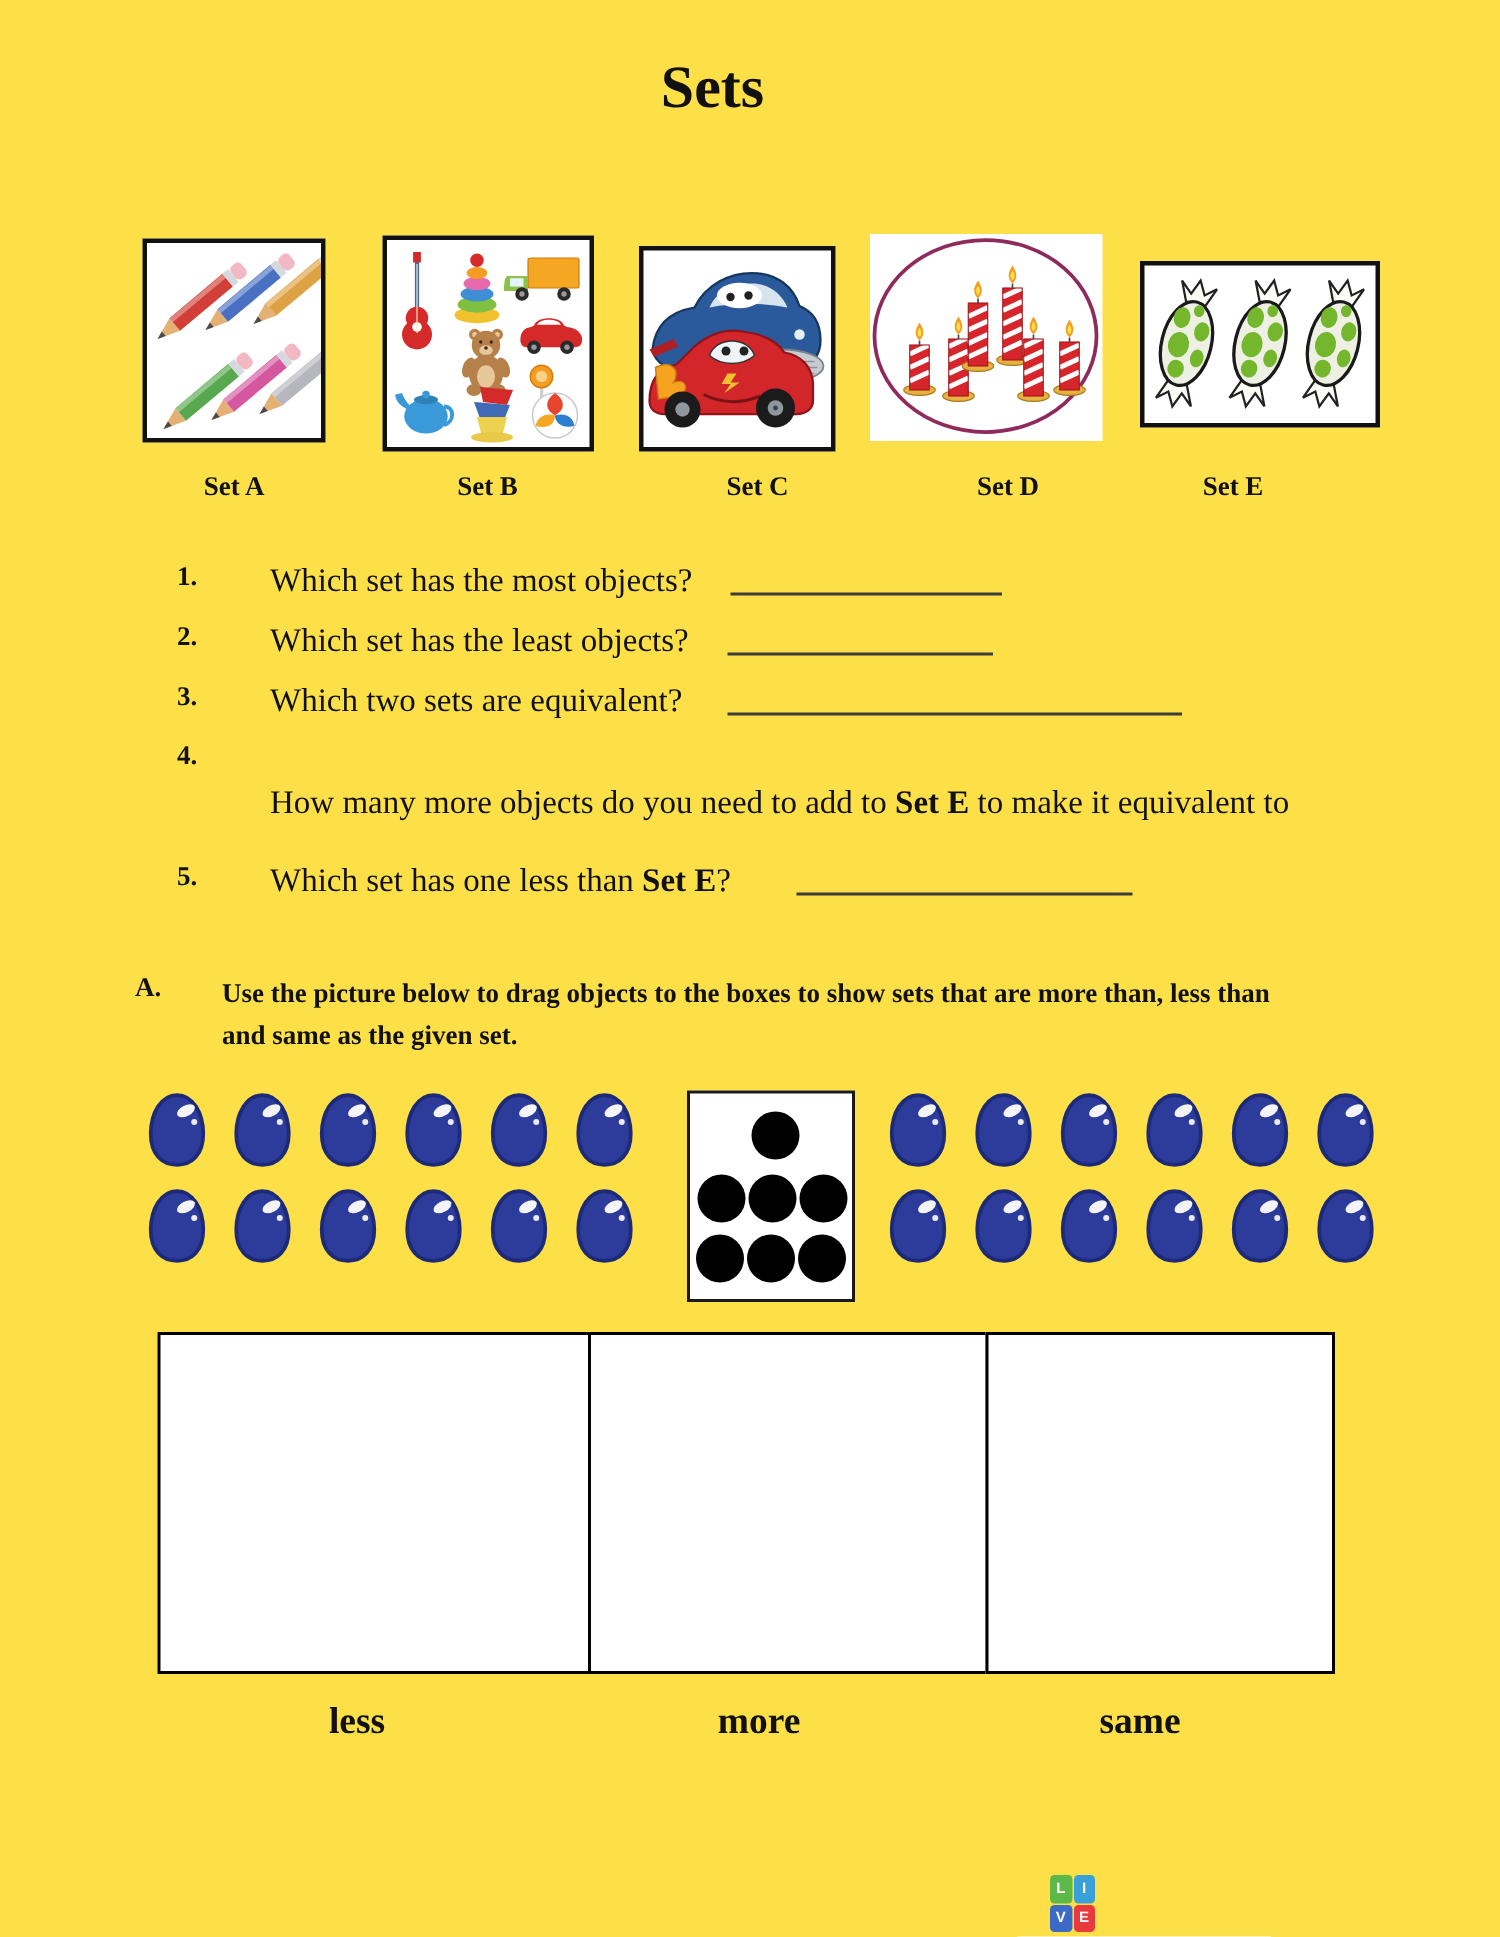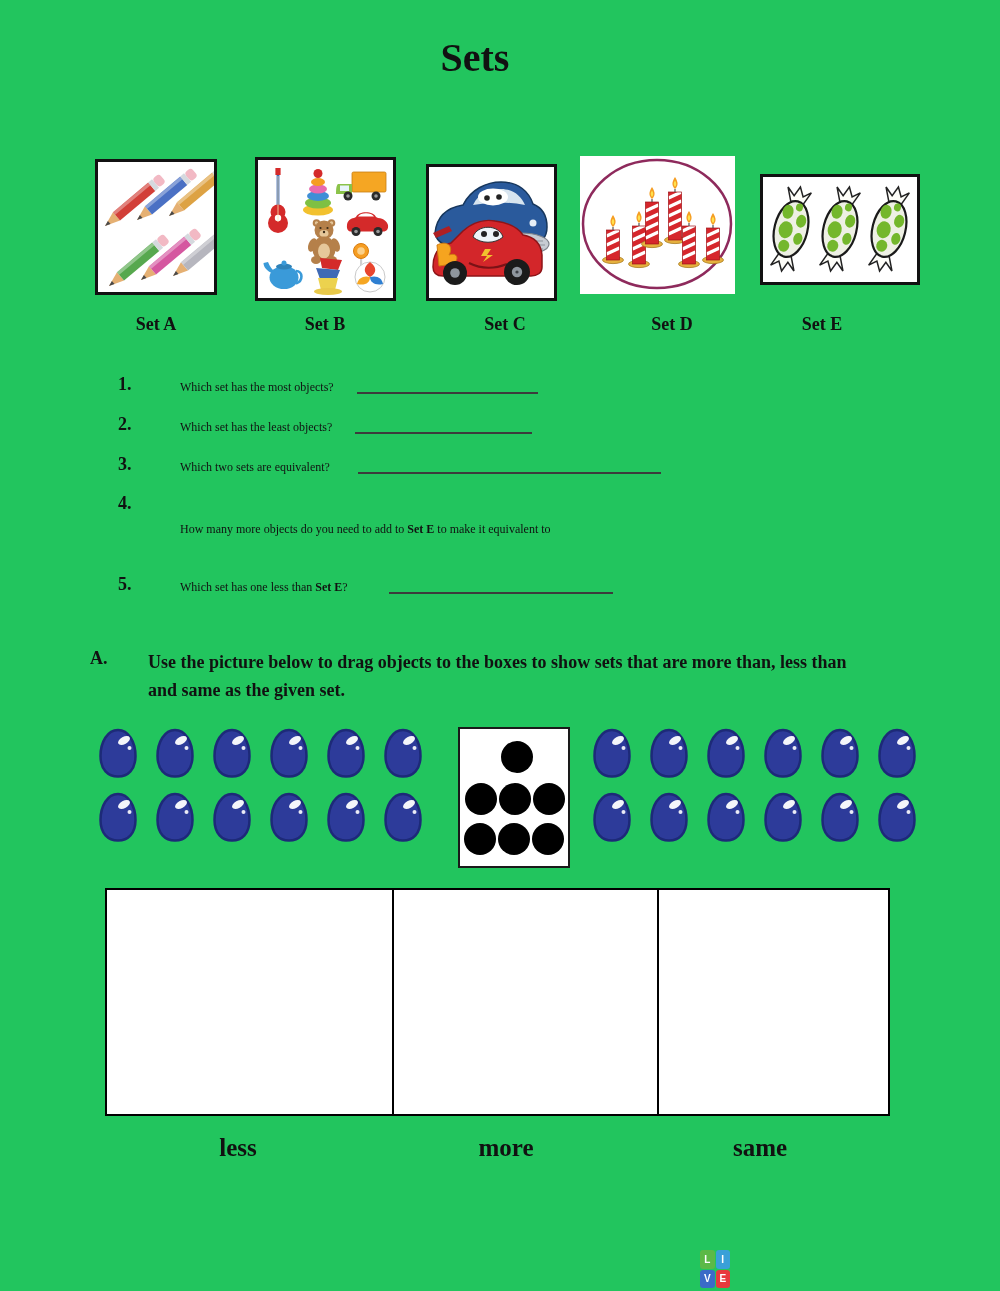--- a/index.html
+++ b/index.html
@@ -1,27 +1,27 @@
 <!DOCTYPE html>
 <html><head>
 <meta charset="utf-8">
 <style>
   html,body{margin:0;padding:0;background:#fff;}
-  .page{position:relative;width:1000px;height:1291px;background:#22c55e;overflow:hidden;
+  .page{position:relative;width:1000px;height:1291px;background:#fde047;overflow:hidden;
         font-family:"Liberation Serif",serif;color:#111;}
   .title{position:absolute;top:34px;left:0;width:950px;text-align:center;
          font-size:40px;font-weight:bold;}
   .intro{position:absolute;top:115px;left:118px;font-size:18px;font-weight:bold;}
   .setbox{position:absolute;background:#fff;border:3px solid #111;box-sizing:border-box;}
   .setbox.noborder{border:none;}
   .setbox svg{display:block;width:100%;height:100%;}
   .set-label{position:absolute;top:314px;width:120px;text-align:center;
              font-size:18px;font-weight:bold;}
   .q-num{position:absolute;left:118px;font-size:18px;font-weight:bold;}
-  .q-text{position:absolute;left:180px;font-size:12px;white-space:nowrap;}
+  .q-text{position:absolute;left:180px;font-size:22px;white-space:nowrap;}
   .blank{display:inline-block;border-bottom:2px solid #3c3c3c;height:15px;
          transform:translateY(3px);}
   .section-num{position:absolute;left:90px;top:648px;font-size:18px;font-weight:bold;}
   .section-text{position:absolute;left:148px;top:648px;width:705px;font-size:18px;
                 font-weight:bold;line-height:28px;}
   .egg-grid{position:absolute;display:grid;grid-template-columns:repeat(6,44px);
             grid-auto-rows:52px;column-gap:13px;row-gap:12px;}
   .egg{width:44px;height:52px;}
   .dots-card{position:absolute;left:458px;top:727px;width:112px;height:141px;
              border:2px solid #1a1a1a;box-sizing:border-box;background:#fff;}

